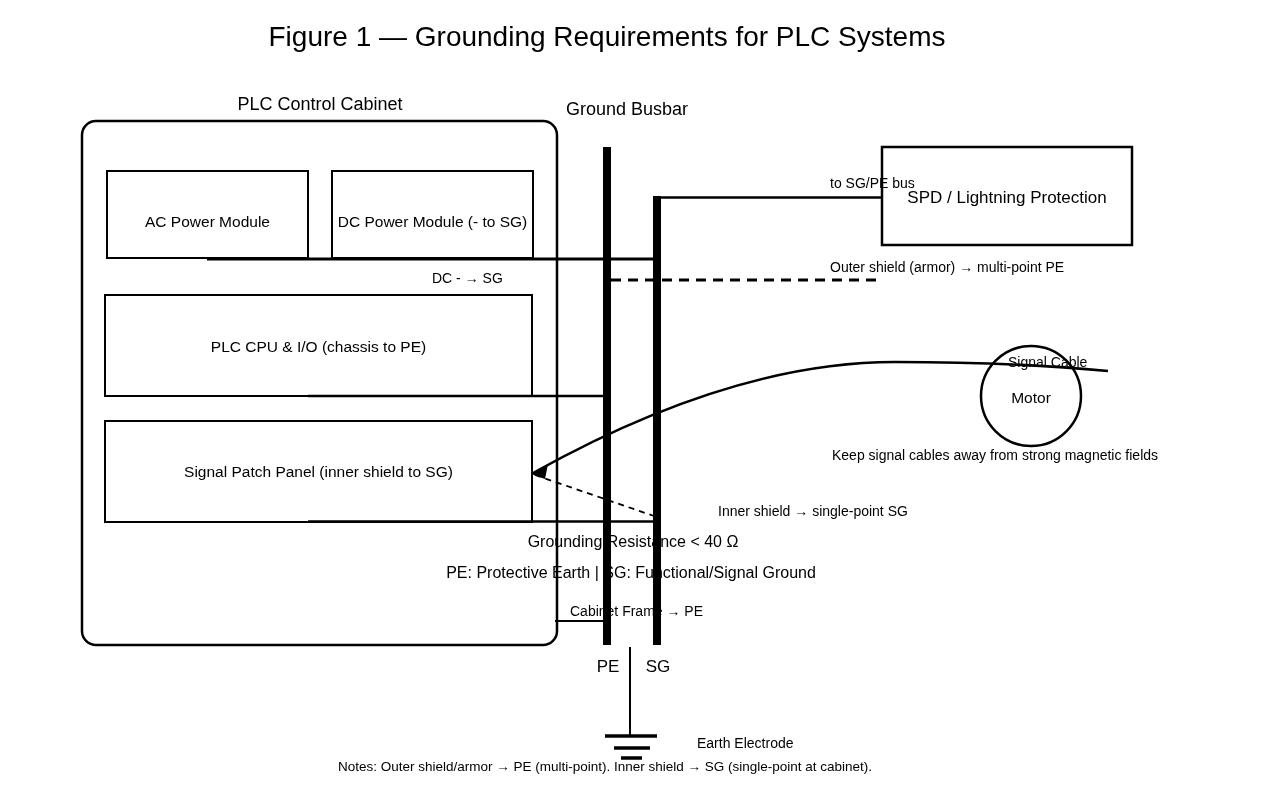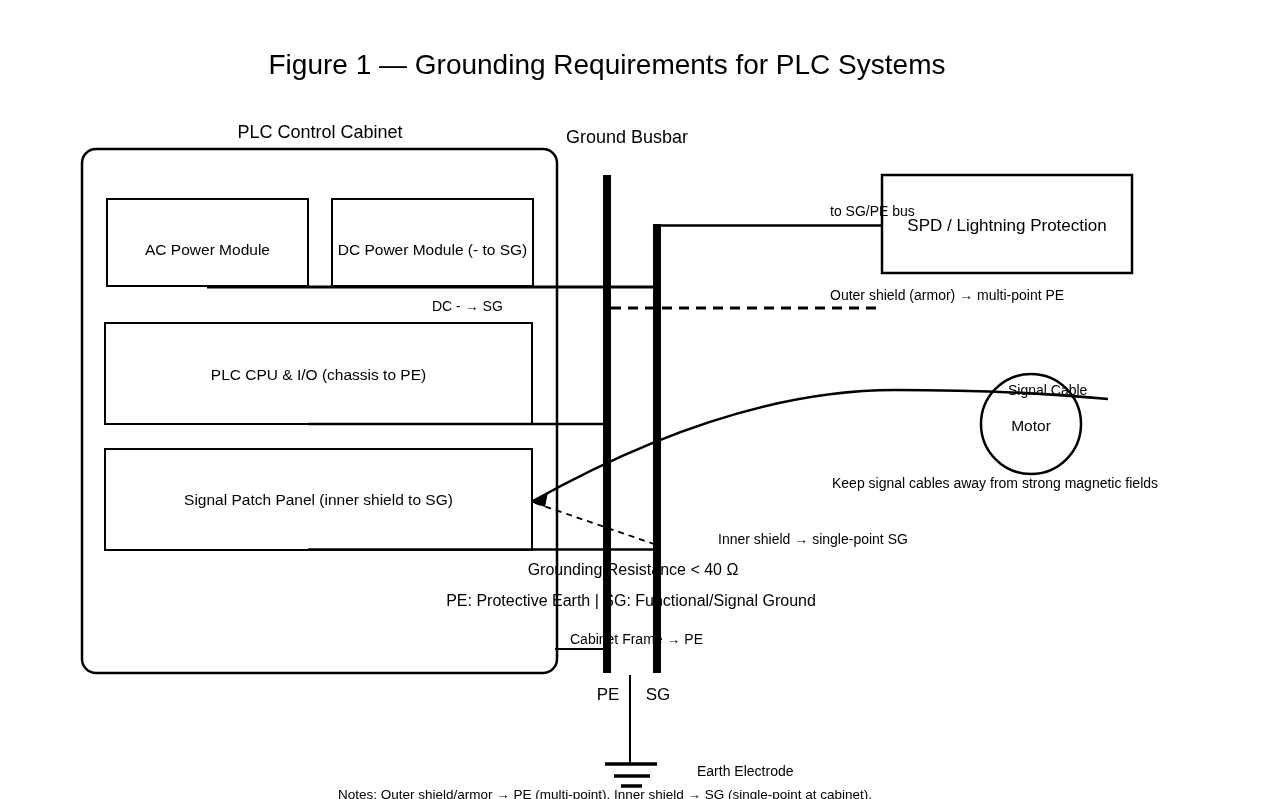--- a/index.html
+++ b/index.html
@@ -8,21 +8,20 @@
     background: #ffffff;
     width: 1270px;
     height: 799px;
     overflow: hidden;
   }
   .diagram-stage {
     position: relative;
     width: 1270px;
     height: 707px;
     background: var(--bg, #ffffff);
-    margin-top: 28px;
   }
   svg text {
     font-family: "Liberation Sans", "DejaVu Sans", sans-serif;
     fill: var(--line, #000000);
   }
   .t-title   { font-size: 28px; }
   .t-section { font-size: 18px; }
   .t-box     { font-size: 15.5px; }
   .t-legend  { font-size: 16px; }
   .t-note    { font-size: 14px; }

